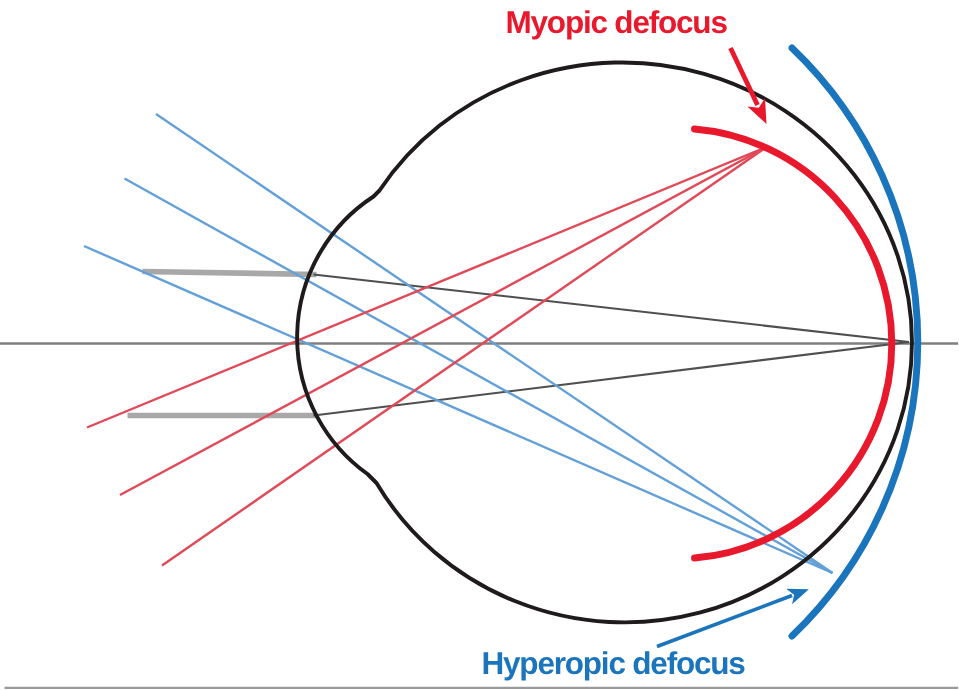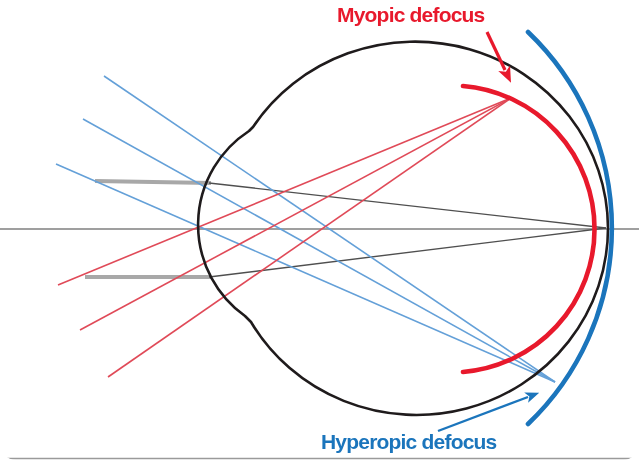--- a/index.html
+++ b/index.html
@@ -1,16 +1,16 @@
 <!DOCTYPE html>
 <html><head>
 <meta charset="utf-8">
 <style>
   html,body{margin:0;padding:0;background:#ffffff;}
-  .stage{position:relative;width:639px;height:460px;background:#ffffff;overflow:hidden;border-radius:16px;}
+  .stage{position:relative;width:639px;height:460px;background:#ffffff;overflow:hidden;}
   svg{position:absolute;left:0;top:0;}
   .lbl{
     font-family:"Liberation Sans", sans-serif;
     font-weight:700;
     font-size:21px;
     letter-spacing:-0.8px;
   }
 </style>
 </head>
 <body>

